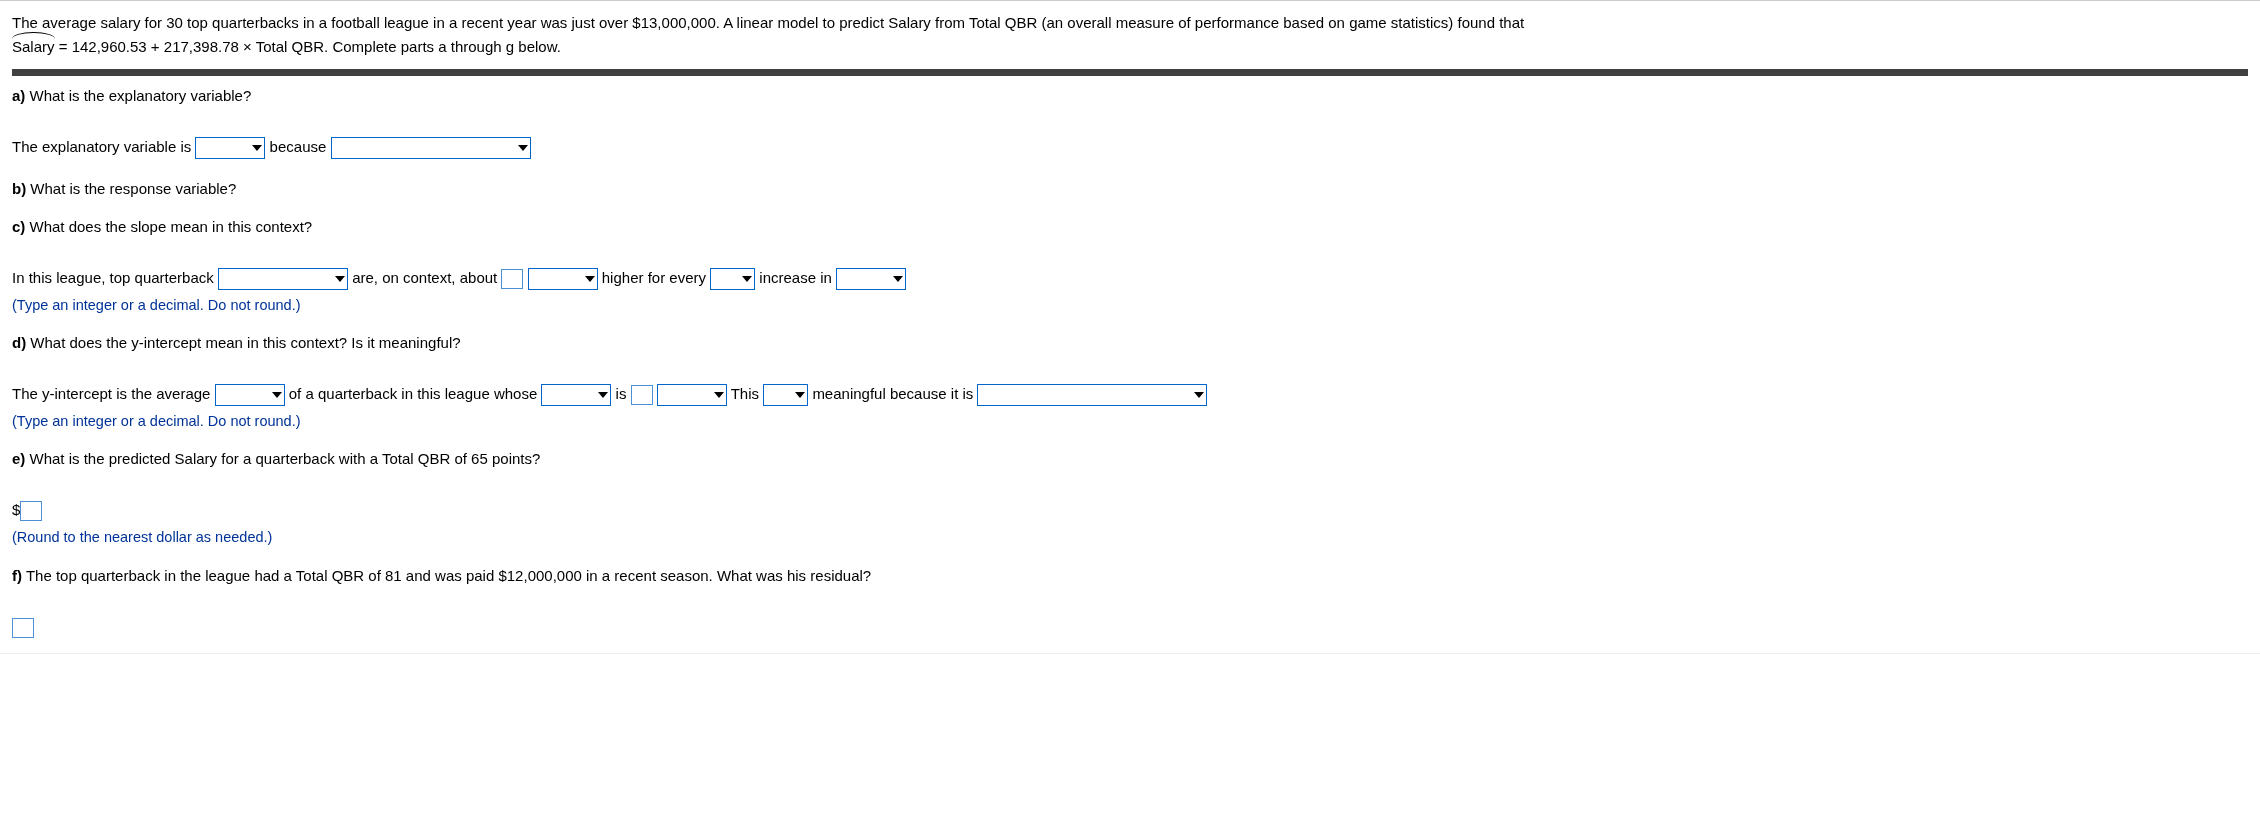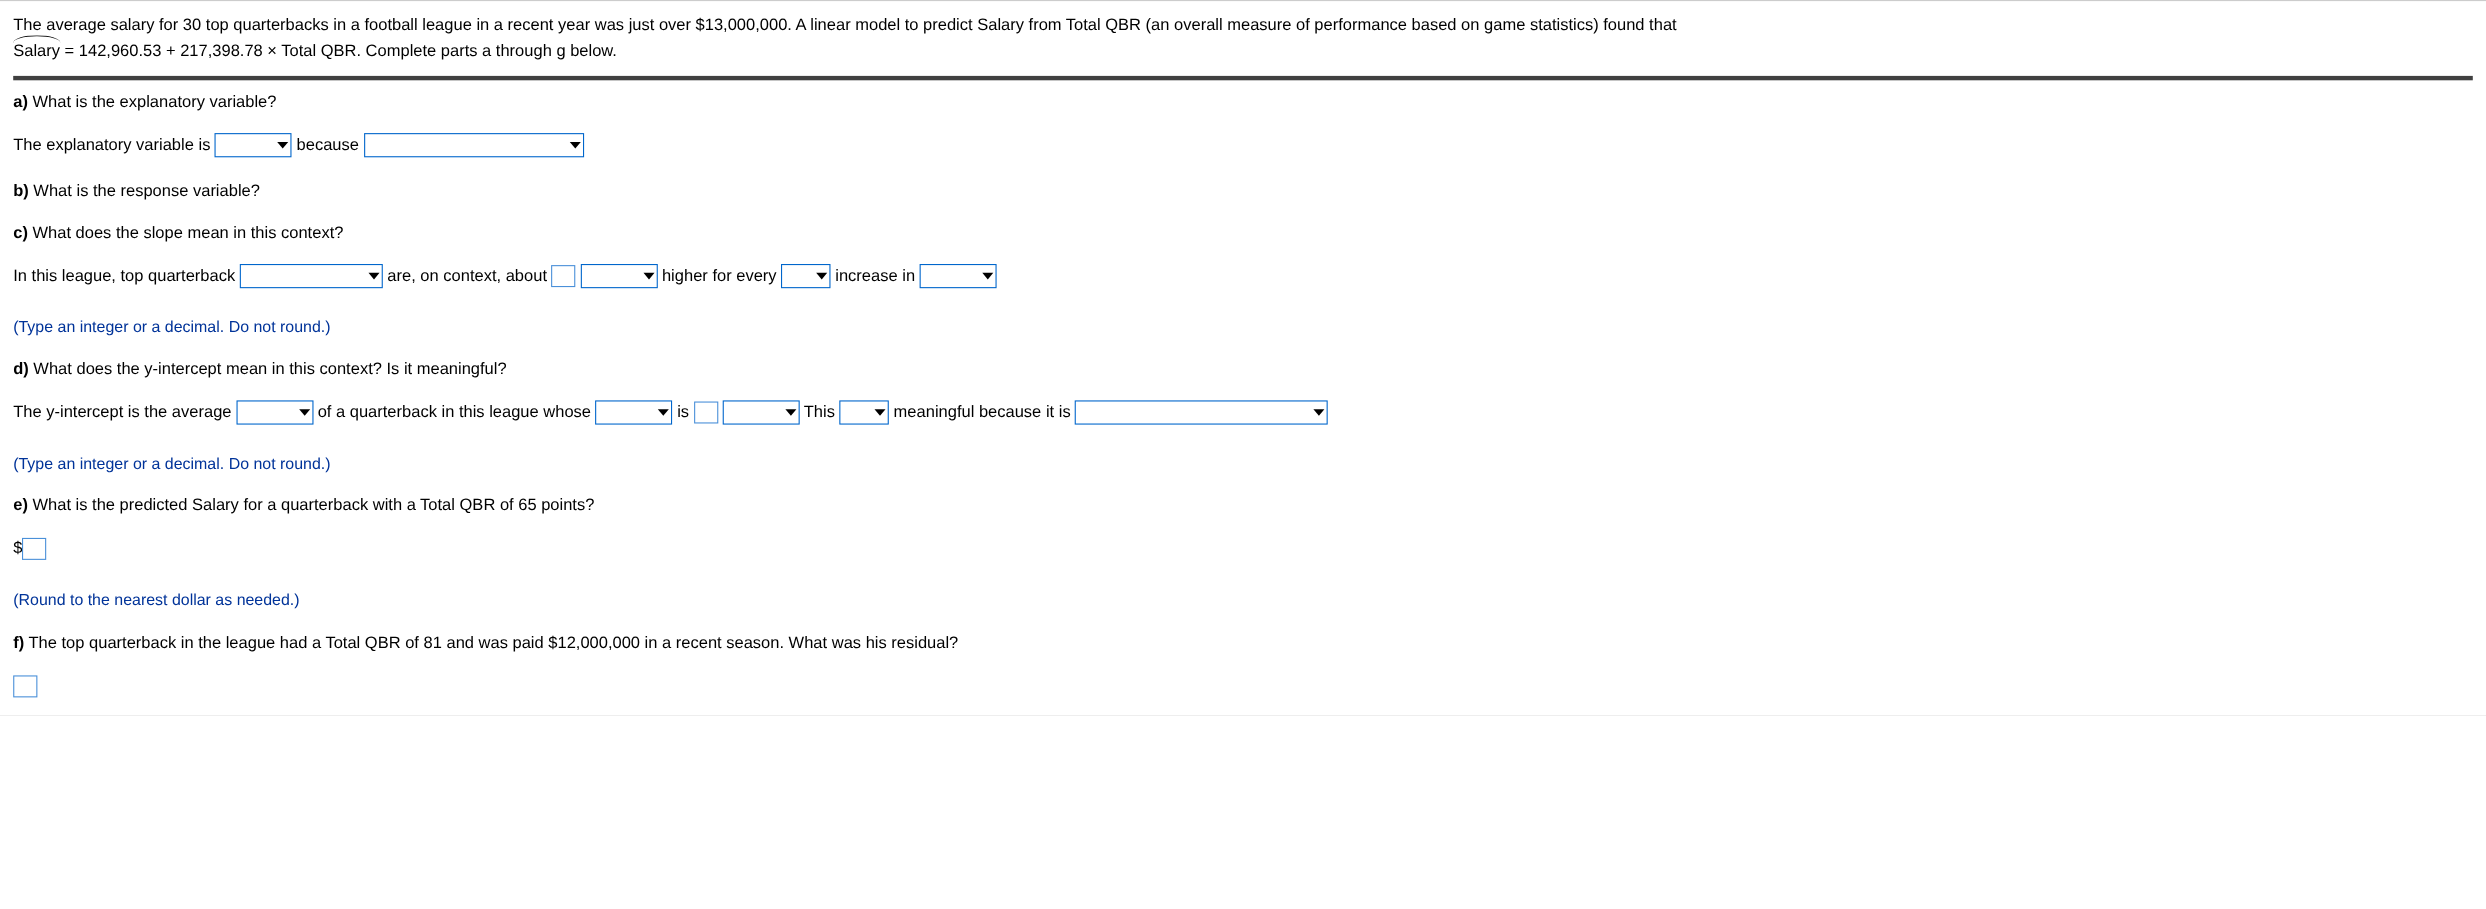--- a/index.html
+++ b/index.html
@@ -15,21 +15,21 @@
       background: #fff;
       line-height: 1.6;
     }
     .container {
       border-top: 1px solid #ccc;
       border-bottom: 1px solid #eee;
       padding: 10px 12px 4px 12px;
     }
     .problem-statement {
       padding-bottom: 10px;
-      border-bottom: 4px solid #404040;
+      border-bottom: 7px solid #404040;
       margin-bottom: 8px;
     }
     .hat {
       display: inline-block;
       position: relative;
       text-align: right;
     }
     .hat::before {
       content: "";
       position: absolute;
@@ -40,27 +40,27 @@
       border-top: 1px solid #000;
       border-radius: 50% 50% 0 0 / 100% 100% 0 0;
     }
     .question-block {
       margin-bottom: 14px;
     }
     .question-label {
       font-weight: bold;
     }
     .answer-line {
-      margin-top: 10px;
+      margin-top: 22px;
       line-height: 2.2;
     }
     .instruction {
       color: #003399;
       font-size: 14.5px;
-      margin-top: 20px;
+      margin-top: 0;
     }
     .dropdown {
       display: inline-flex;
       align-items: center;
       justify-content: flex-end;
       border: 1px solid #0066cc;
       background: #fff;
       height: 22px;
       vertical-align: middle;
       padding-right: 2px;

